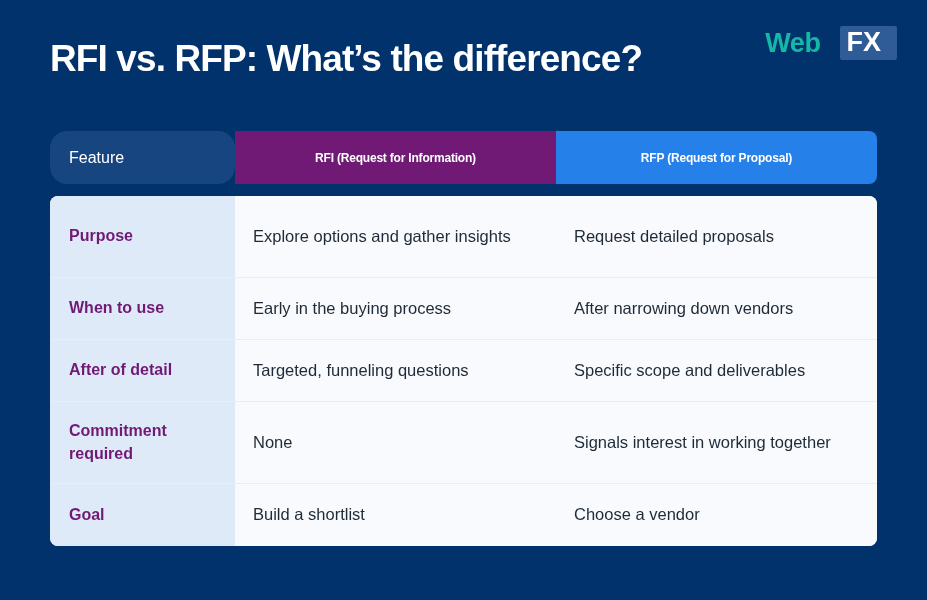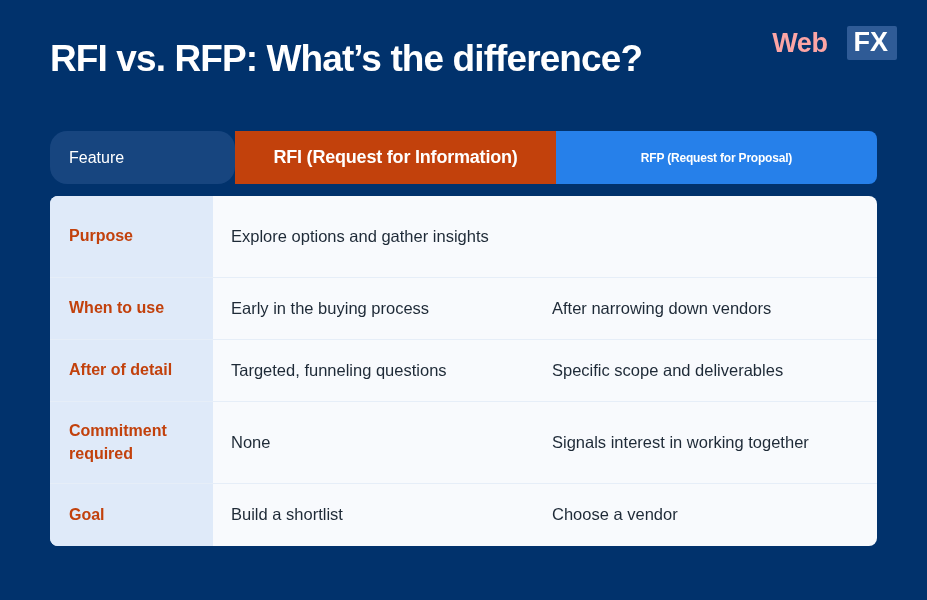--- a/index.html
+++ b/index.html
@@ -29,27 +29,27 @@
     top: 26px;
     right: 30px;
     display: flex;
     align-items: center;
     font-size: 27px;
     font-weight: bold;
     letter-spacing: -0.4px;
     line-height: 1;
   }
   .logo-web {
-    color: #fca5a5;
+    color: #14b8a6;
     padding-right: 20px;
   }
   .logo-fx {
     color: #ffffff;
     background: #2f5b96;
-    padding: 3px 9px 4px 6px;
+    padding: 3px 16px 4px 6px;
     border-radius: 2px;
     letter-spacing: 0px;
   }
 
   
   .title {
     position: absolute;
     left: 50px;
     top: 38px;
     width: 740px;
@@ -83,23 +83,23 @@
     width: 185px;
     background: #17457f;
     color: #ffffff;
     font-size: 16px;
     font-weight: normal;
     padding-left: 19px;
     border-radius: 17px;
   }
   .th-rfi {
     width: 321px;
-    background: #c2410c;
-    color: #ffffff;
-    font-size: 18px;
+    background: #701a75;
+    color: #ffffff;
+    font-size: 12px;
     font-weight: bold;
     justify-content: center;
     letter-spacing: -0.2px;
   }
   .th-rfp {
     width: 321px;
     background: #2680ea;
     color: #ffffff;
     font-size: 12px;
     font-weight: bold;
@@ -122,23 +122,23 @@
   .trow:last-child { border-bottom: none; }
 
   .td {
     display: flex;
     align-items: center;
     font-size: 16.5px;
     color: #1e2a37;
     line-height: 1.42;
   }
   .td-feature {
-    width: 163px;
+    width: 185px;
     background: #dfeaf9;
-    color: #c2410c;
+    color: #701a75;
     font-weight: bold;
     padding: 14px 16px 14px 19px;
     font-size: 16px;
   }
   .td-rfi {
     width: 321px;
     background: #f8fafd;
     padding: 14px 26px 14px 18px;
   }
   .td-rfp {
@@ -168,20 +168,21 @@
       <div class="th th-feature">Feature</div>
       <div class="th th-rfi">RFI (Request for Information)</div>
       <div class="th th-rfp">RFP (Request for Proposal)</div>
     </div>
 
     <div class="tbody">
 
       <div class="trow r-tall">
         <div class="td td-feature">Purpose</div>
         <div class="td td-rfi">Explore options and gather insights</div>
+        <div class="td td-rfp">Request detailed proposals</div>
       </div>
 
       <div class="trow r-short">
         <div class="td td-feature">When to use</div>
         <div class="td td-rfi">Early in the buying process</div>
         <div class="td td-rfp">After narrowing down vendors</div>
       </div>
 
       <div class="trow r-short">
         <div class="td td-feature">After of detail</div>

